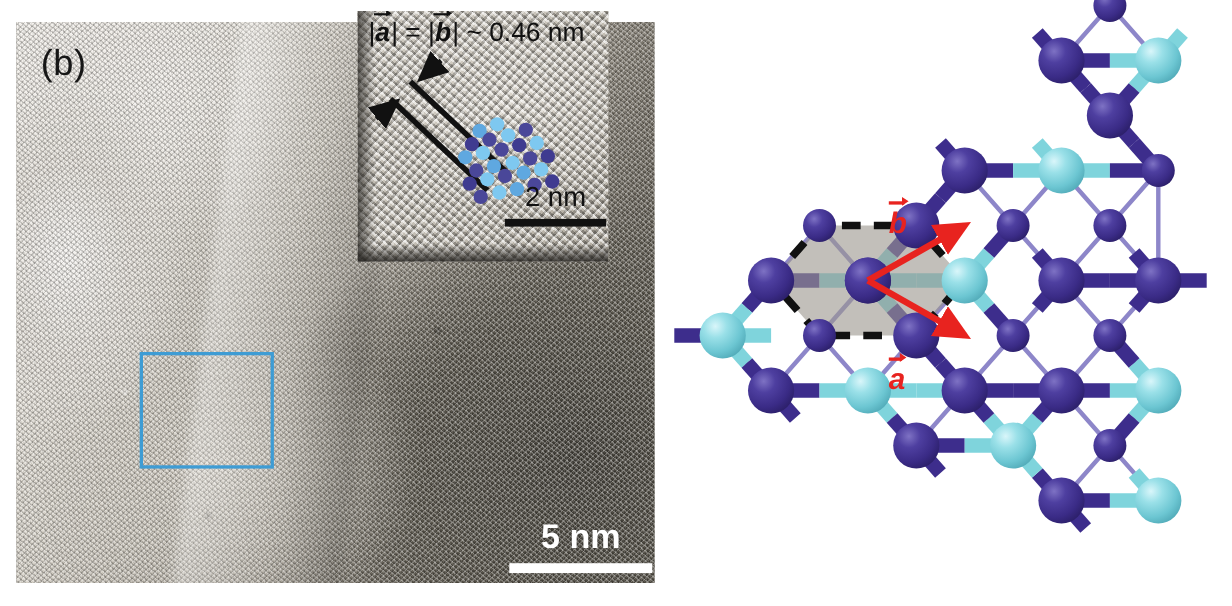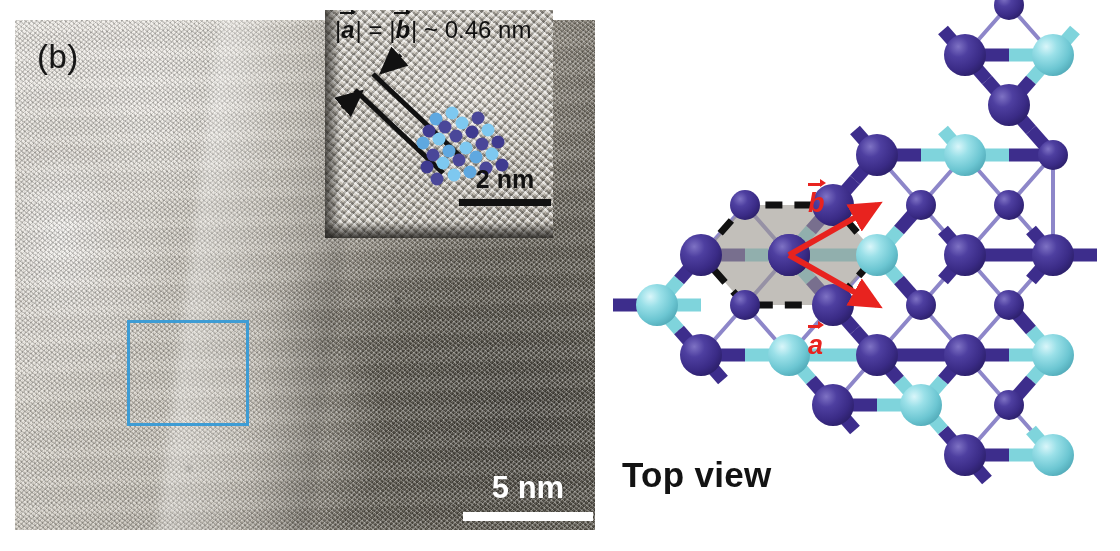--- a/index.html
+++ b/index.html
@@ -224,21 +224,21 @@
   #scalebar-inset {
     position: absolute;
     left: 134px;
     top: 157px;
     z-index: 34;
     text-align: center;
     width: 92px;
   }
   #scalebar-inset .sb-text {
     font-size: 25px;
-    font-weight: bold;
+    font-weight: normal;
     color: #111111;
     line-height: 1;
   }
   #scalebar-inset .sb-rule {
     margin-top: 7px;
     width: 92px;
     height: 7px;
     background: #111111;
   }
 
@@ -561,16 +561,15 @@
 
       <g>
         <line x1="189" y1="255" x2="277" y2="205" stroke="#e8231f" stroke-width="6" marker-end="url(#redarrow)"></line>
         <line x1="189" y1="255" x2="277" y2="305" stroke="#e8231f" stroke-width="6" marker-end="url(#redarrow)"></line>
       </g>
     </svg>
 
     <div class="vec-label" id="vec-b-label">b</div>
     <div class="vec-label" id="vec-a-label">a</div>
 
-    <div id="top-view-label">Top view</div>
   </div>
 
 </div>
 
 </body></html>

